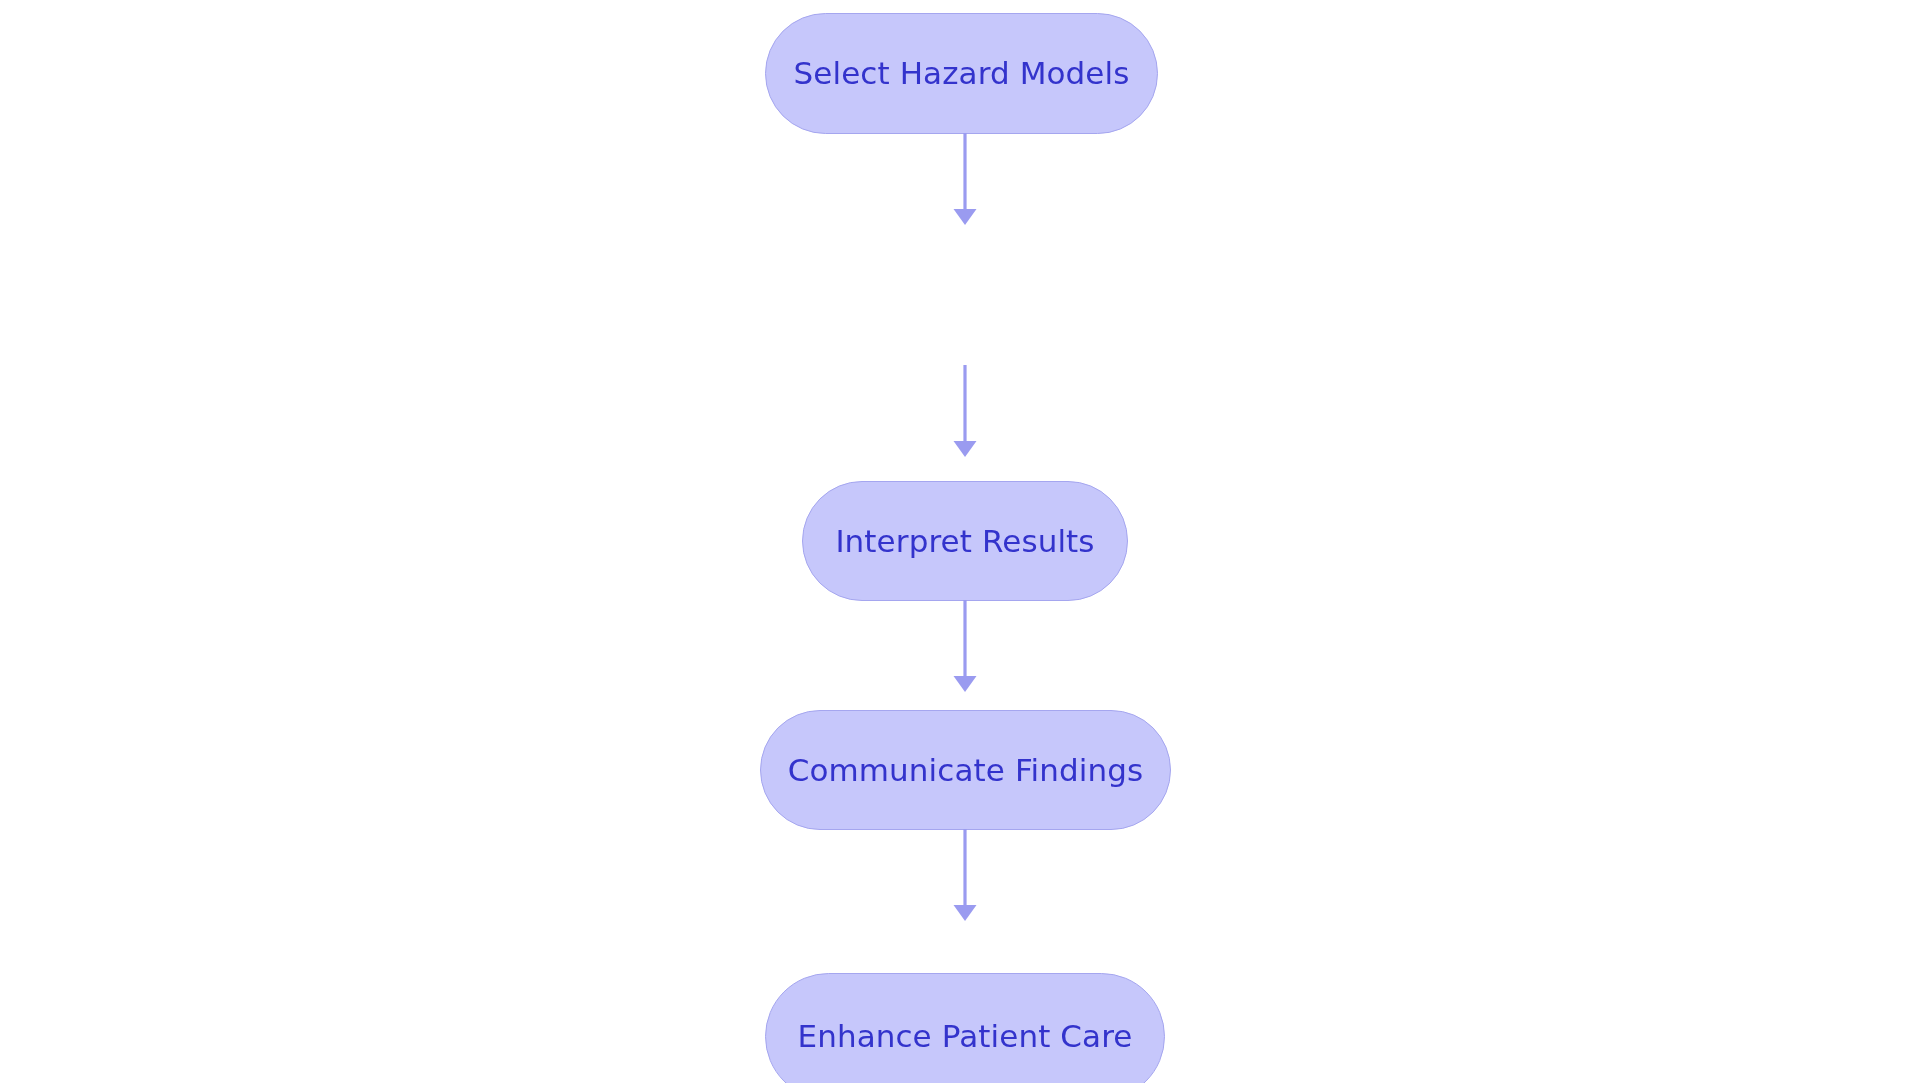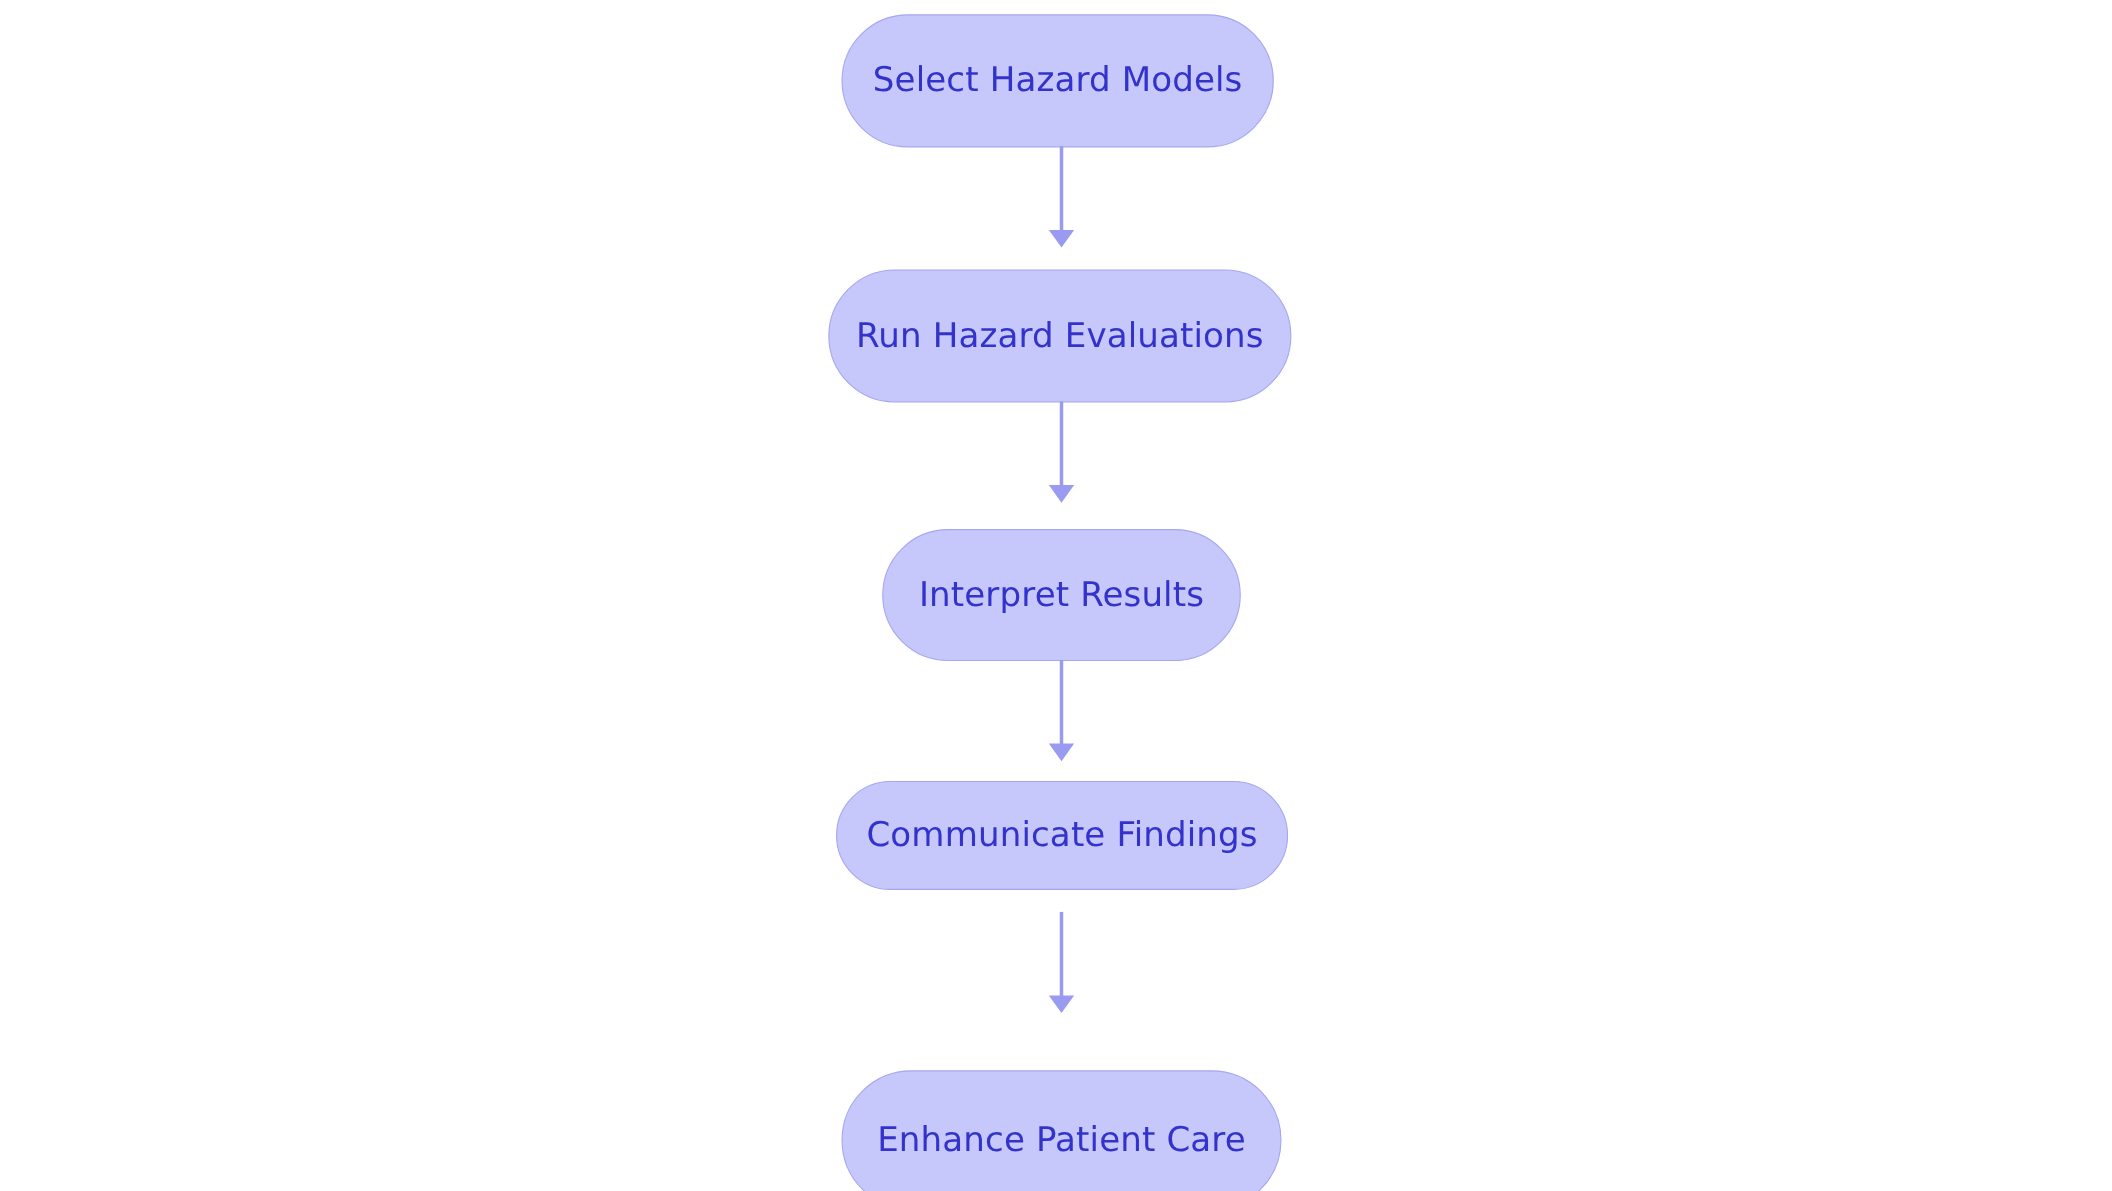--- a/index.html
+++ b/index.html
@@ -58,21 +58,21 @@
   .connector svg {
     display: block;
     width: 100%;
     height: 100%;
     overflow: visible;
   }
   
   .node-0 { left: 765px;  top: 13px;   width: 393px; height: 121px; }
   .node-1 { left: 753px;  top: 245px;  width: 421px; height: 121px; }
   .node-2 { left: 802px;  top: 481px;  width: 326px; height: 120px; justify-content: center; }
-  .node-3 { left: 760px;  top: 710px;  width: 411px; height: 99px; justify-content: center; }
+  .node-3 { left: 760px;  top: 710px;  width: 411px; height: 120px; justify-content: center; }
   .node-4 { left: 765px;  top: 941px;  width: 400px; height: 127px; margin-top: 32px; }
 
   .conn-0 { left: 945px; top: 133px; height: 92px; }
   .conn-1 { left: 945px; top: 365px; height: 92px; }
   .conn-2 { left: 945px; top: 600px; height: 92px; }
   .conn-3 { left: 945px; top: 829px; height: 92px; }
 </style>
 </head>
 <body>
 
@@ -83,23 +83,20 @@
       <span class="node-label">Select Hazard Models</span>
     </div>
 
     <div class="connector conn-0">
       <svg viewBox="0 0 40 92" preserveAspectRatio="none" aria-hidden="true">
         <line x1="20" y1="0" x2="20" y2="78" stroke="#9a9bf0" stroke-width="3.2"></line>
         <polygon points="8.5,76 31.5,76 20,92" fill="#9a9bf0"></polygon>
       </svg>
     </div>
 
-    <div class="node node-1">
-      <span class="node-label">Run Hazard Evaluations</span>
-    </div>
 
     <div class="connector conn-1">
       <svg viewBox="0 0 40 92" preserveAspectRatio="none" aria-hidden="true">
         <line x1="20" y1="0" x2="20" y2="78" stroke="#9a9bf0" stroke-width="3.2"></line>
         <polygon points="8.5,76 31.5,76 20,92" fill="#9a9bf0"></polygon>
       </svg>
     </div>
 
     <div class="node node-2">
       <span class="node-label">Interpret Results</span>

